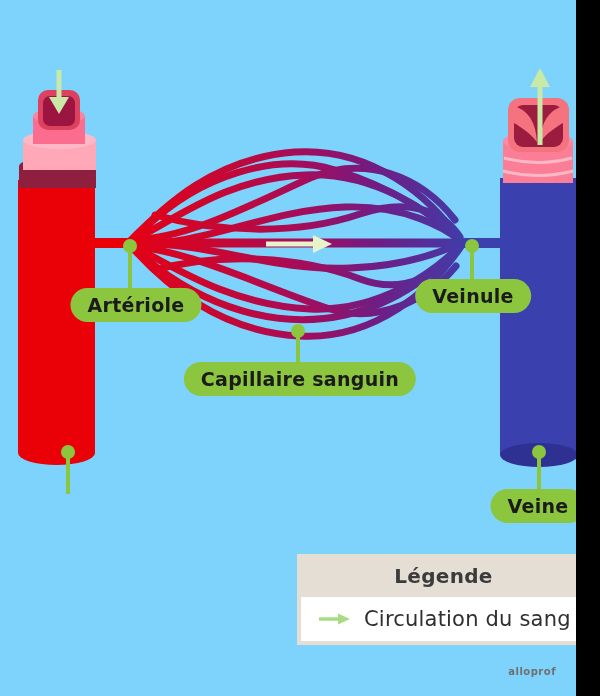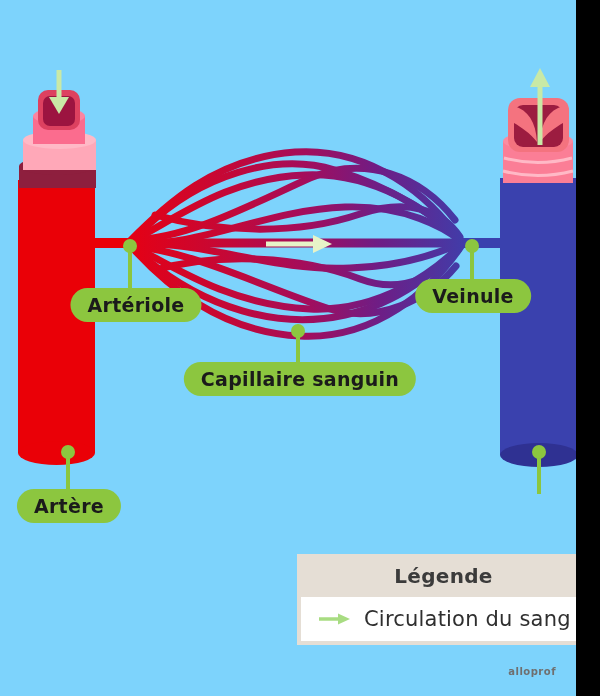--- a/index.html
+++ b/index.html
@@ -132,21 +132,21 @@
       <circle cx="472" cy="246" r="7"></circle>
       <circle cx="298" cy="331" r="7"></circle>
       <circle cx="68" cy="452" r="7"></circle>
       <circle cx="539" cy="452" r="7"></circle>
     </g>
   </svg>
 
   <div class="pill pill-arteriole">Artériole</div>
   <div class="pill pill-veinule">Veinule</div>
   <div class="pill pill-capillaire">Capillaire sanguin</div>
-  <div class="pill pill-artere">Artère</div>
+  <div class="pill pill-veine">Veine</div>
 
   <div class="legend">
     <div class="legend-header">Légende</div>
     <div class="legend-body">
       <svg width="34" height="14" viewBox="0 0 34 14">
         <line x1="2" y1="7" x2="22" y2="7" stroke="#A8DC82" stroke-width="3.5"></line>
         <polygon points="33,7 21,1.5 21,12.5" fill="#A8DC82"></polygon>
       </svg>
       <span class="legend-label">Circulation du sang</span>
     </div>

